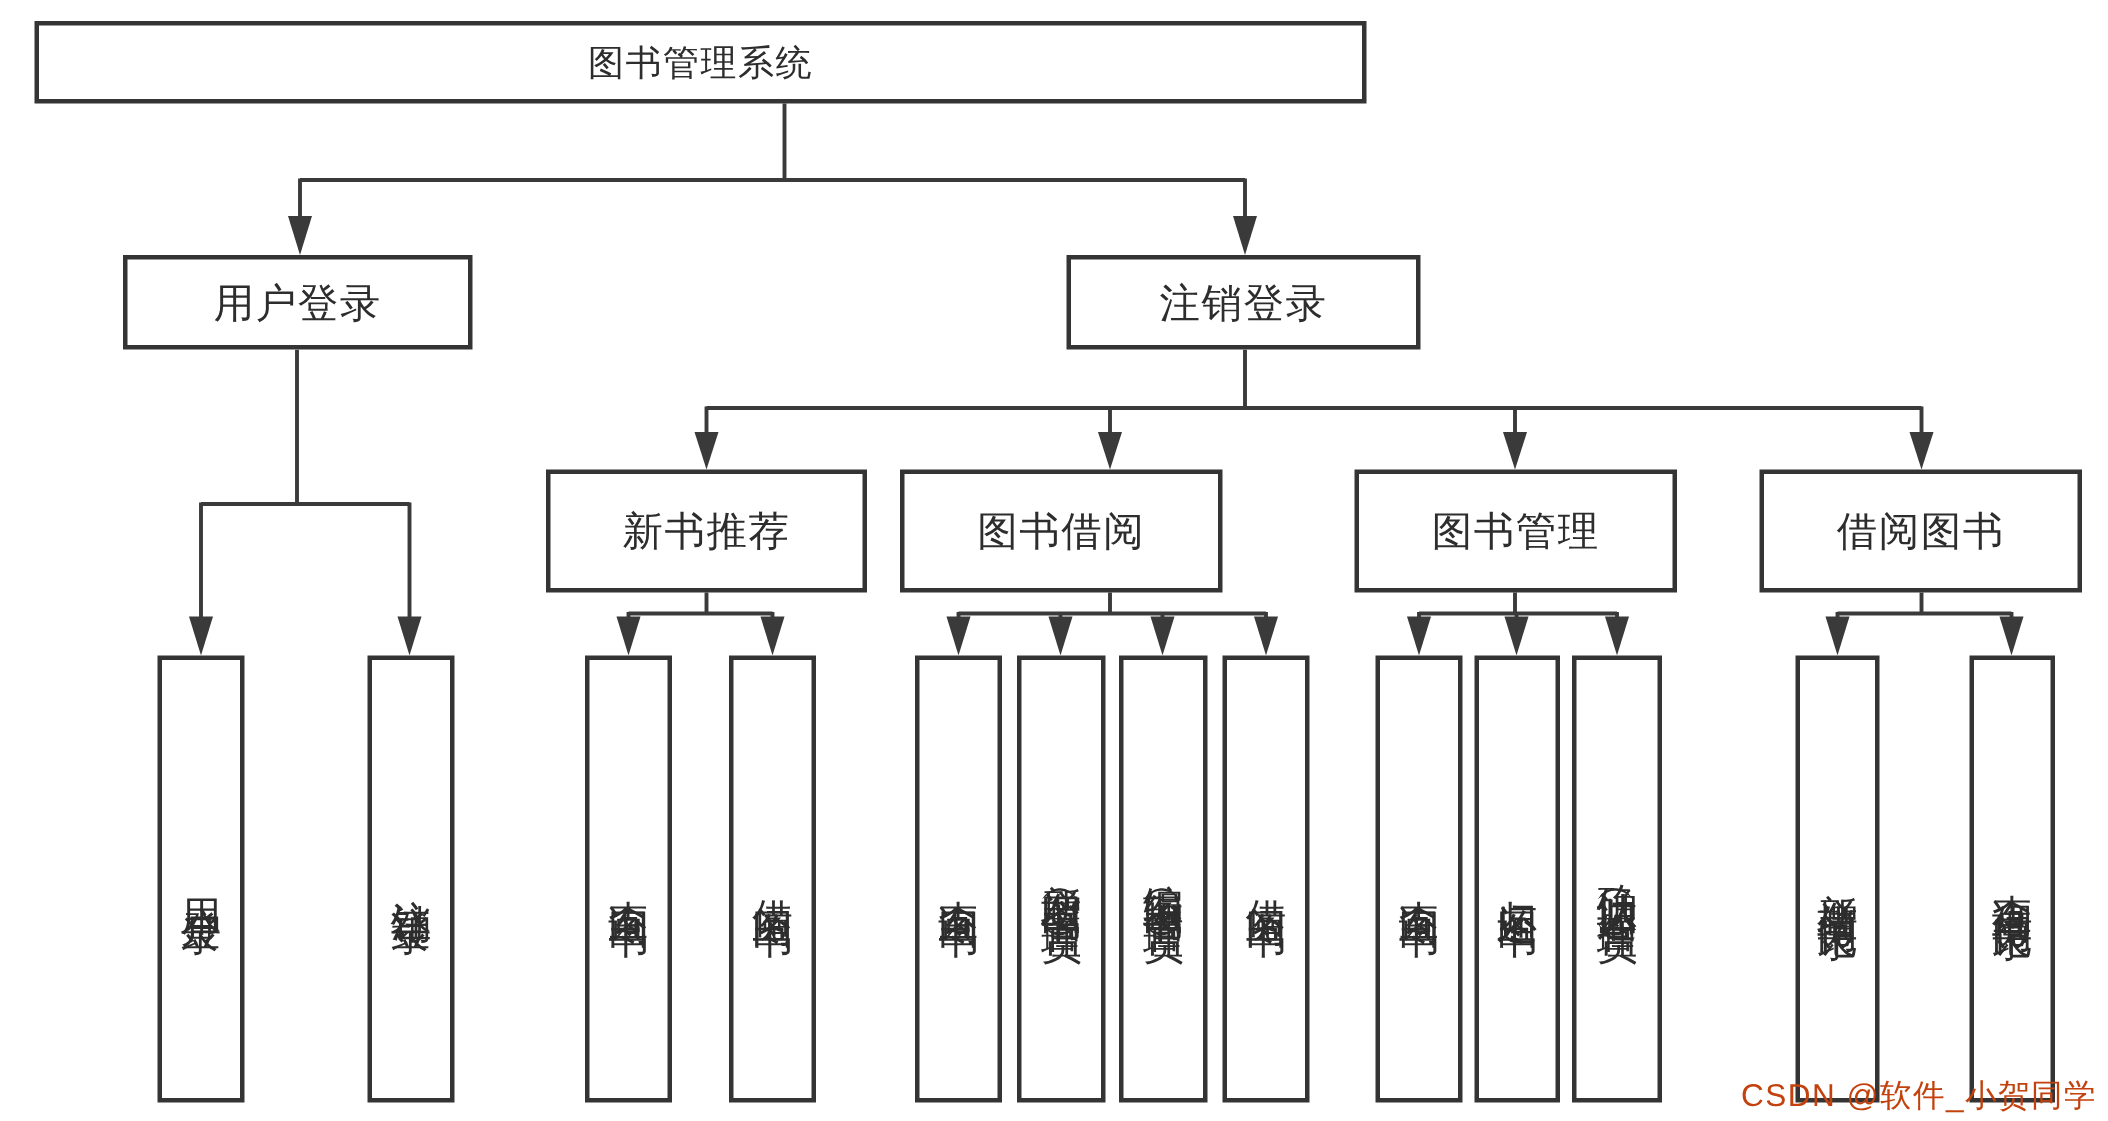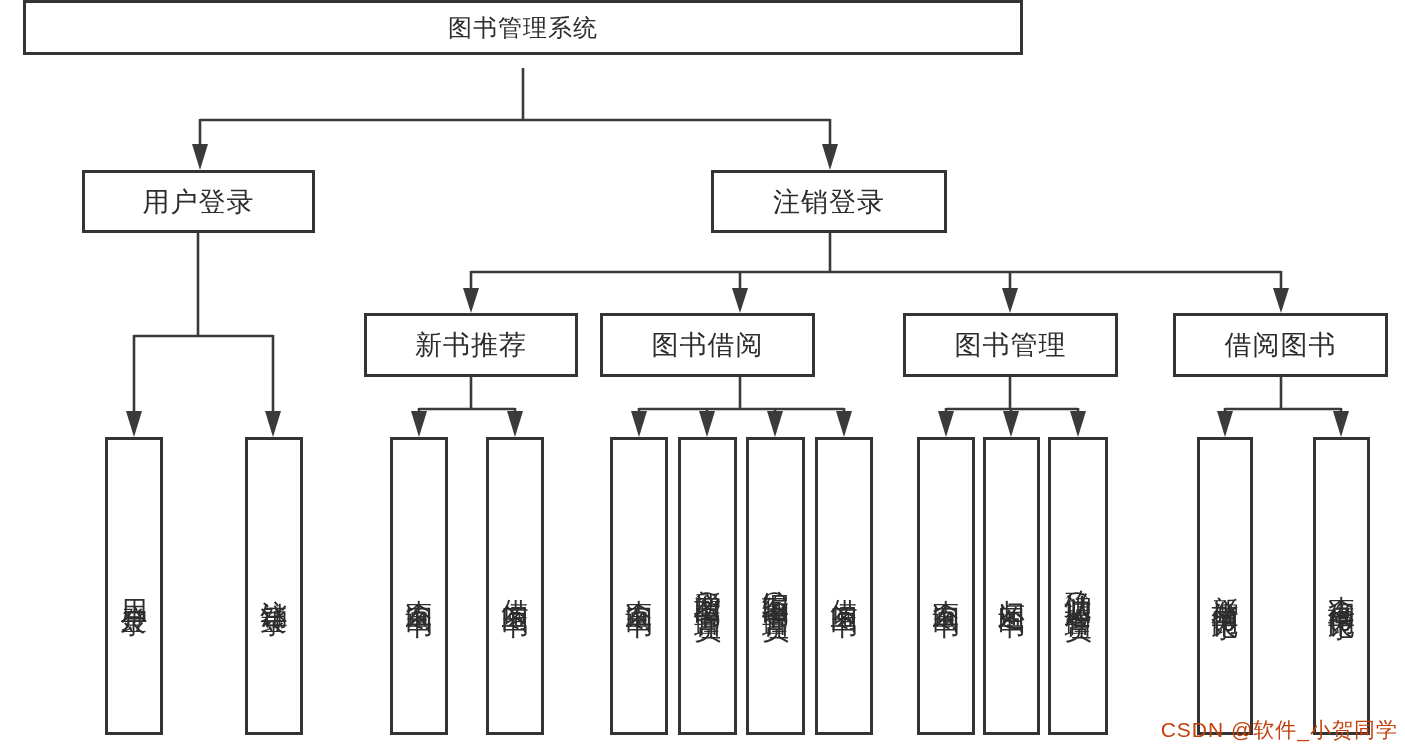--- a/index.html
+++ b/index.html
@@ -22,25 +22,25 @@
     background: #ffffff;
     border: 3px solid #343434;
     color: #2d2d2d;
     display: flex;
     align-items: center;
     justify-content: center;
     text-align: center;
     white-space: nowrap;
   }
   .root-box {
-    left: 23px; top: 0; width: 1000px; height: 55px;
+    left: 23px; top: 14px; width: 888px; height: 55px;
     font-size: 24px; letter-spacing: 1px;
   }
   .lvl2 { top: 170px; height: 63px; font-size: 27px; letter-spacing: 1px; }
-  .lvl3 { top: 313px; height: 64px; font-size: 27px; letter-spacing: 1px; }
+  .lvl3 { top: 313px; height: 82px; font-size: 27px; letter-spacing: 1px; }
   .leaf {
     top: 437px; height: 298px;
     writing-mode: vertical-rl;
     text-orientation: mixed;
     font-size: 27px;
     letter-spacing: 4px;
     white-space: normal;
   }
   .watermark {
     position: absolute;

